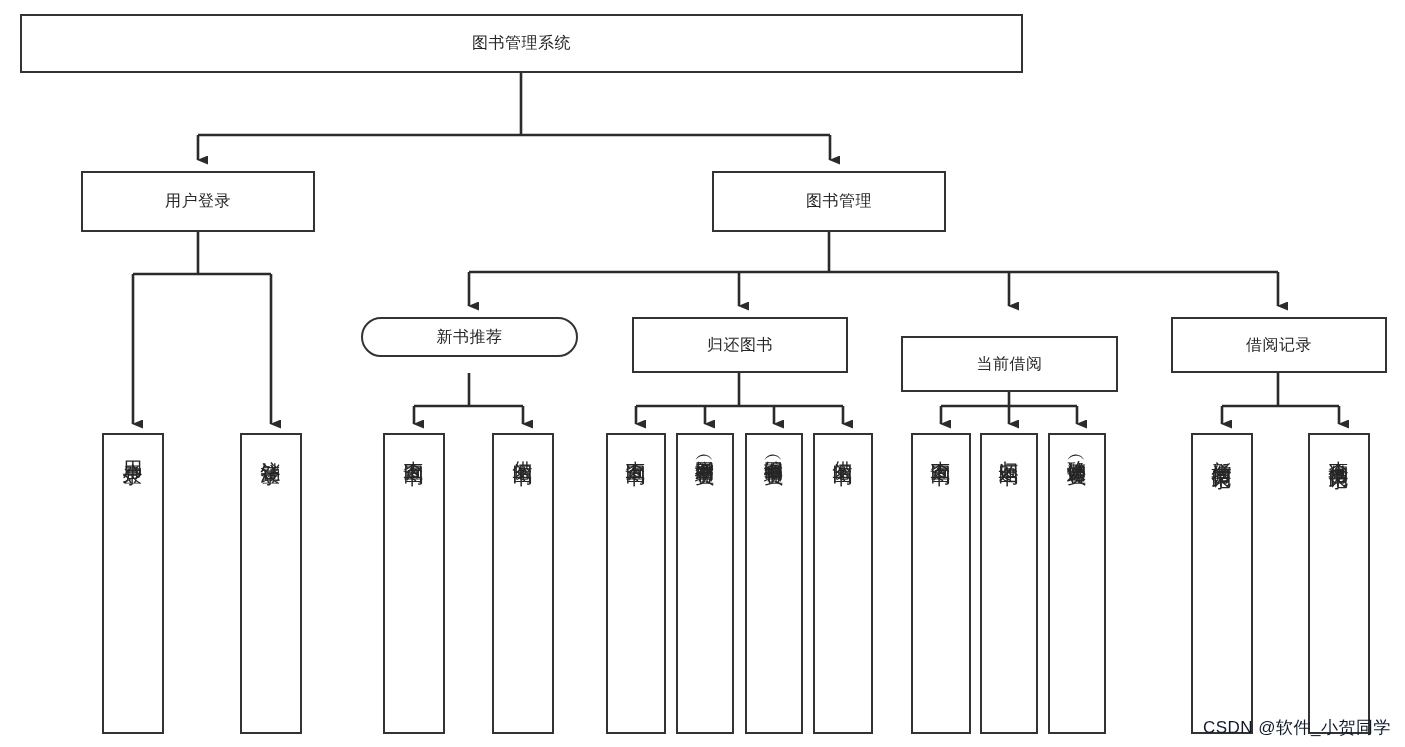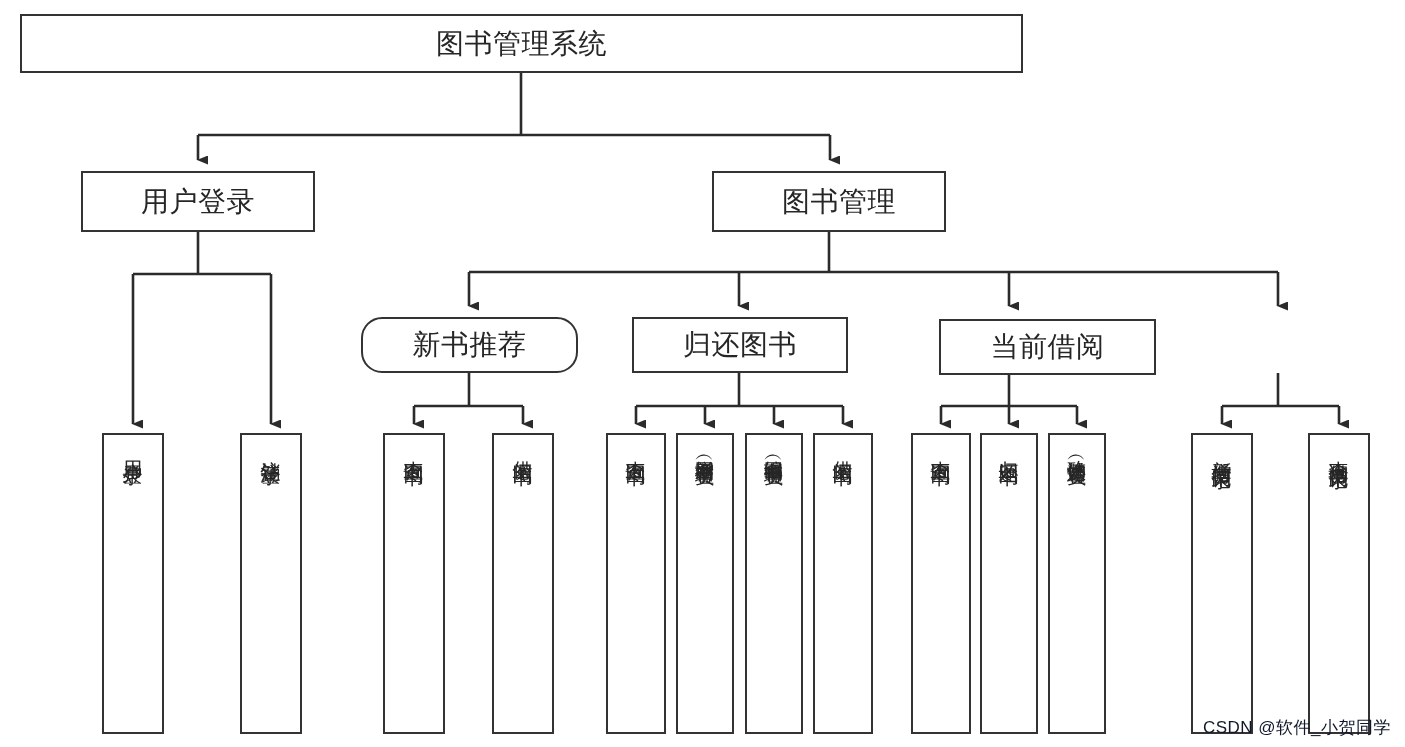--- a/index.html
+++ b/index.html
@@ -41,21 +41,21 @@
   .node-label {
     display: block;
     text-align: center;
     line-height: 1.18;
     letter-spacing: 0.5px;
     color: #262626;
   }
   
   .node.horizontal .node-label {
     writing-mode: horizontal-tb;
-    font-size: 28px;
+    font-size: 16px;
   }
   
   .node.vertical {
     align-items: flex-start;
     padding-top: 10px;
     justify-content: center;
   }
   .node.vertical .node-label {
     writing-mode: vertical-rl;
     text-orientation: upright;
@@ -140,32 +140,35 @@
   </div>
 
   <div class="node horizontal" style="left:81px; top:171px; width:234px; height:61px;">
     <span class="node-label">用户登录</span>
   </div>
 
   <div class="node horizontal" style="left:712px; top:171px; width:234px; height:61px;padding-left:20px;">
     <span class="node-label">图书管理</span>
   </div>
 
-  <div class="node horizontal" style="left:361px; top:317px; width:217px; height:56px;border-radius:21px;">
+  <div class="node horizontal" style="left:361px; top:317px; width:217px; height:40px;border-radius:21px;">
     <span class="node-label">新书推荐</span>
   </div>
 
   <div class="node horizontal" style="left:632px; top:317px; width:216px; height:56px;">
     <span class="node-label">归还图书</span>
   </div>
 
-  <div class="node horizontal" style="left:901px; top:319px; width:217px; height:56px;margin-left:38px;">
+  <div class="node horizontal" style="left:901px; top:336px; width:217px; height:56px;">
     <span class="node-label">当前借阅</span>
   </div>
 
+  <div class="node horizontal" style="left:1171px; top:317px; width:216px; height:56px;">
+    <span class="node-label">借阅记录</span>
+  </div>
 
   <div class="node vertical" style="left:102px; top:433px; width:62px; height:301px;">
     <span class="node-label">用户登录</span>
   </div>
 
   <div class="node vertical" style="left:240px; top:433px; width:62px; height:301px;">
     <span class="node-label">注销登录</span>
   </div>
 
   <div class="node vertical" style="left:383px; top:433px; width:62px; height:301px;">

